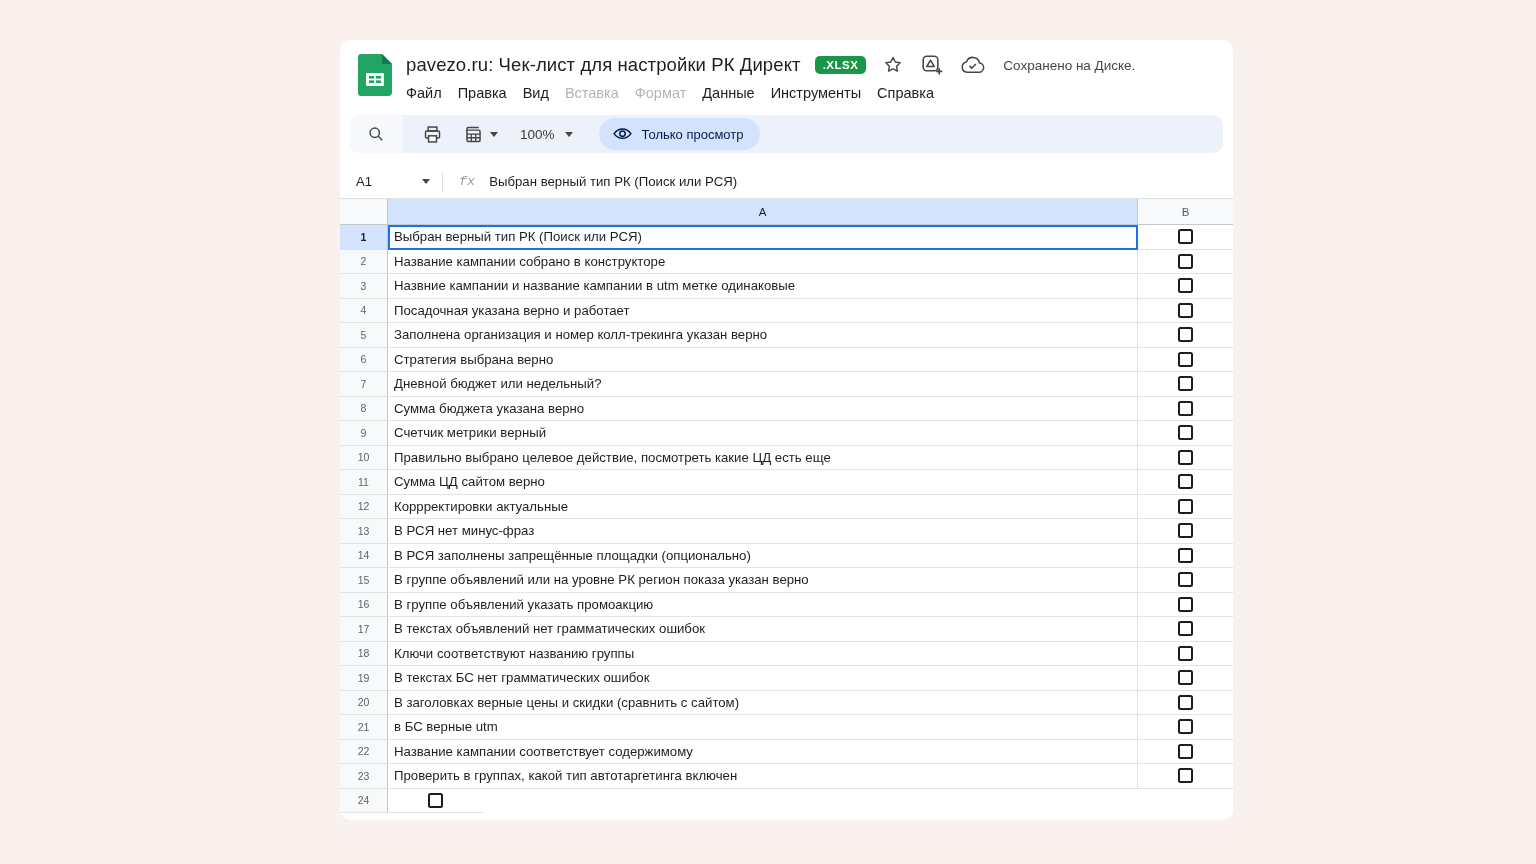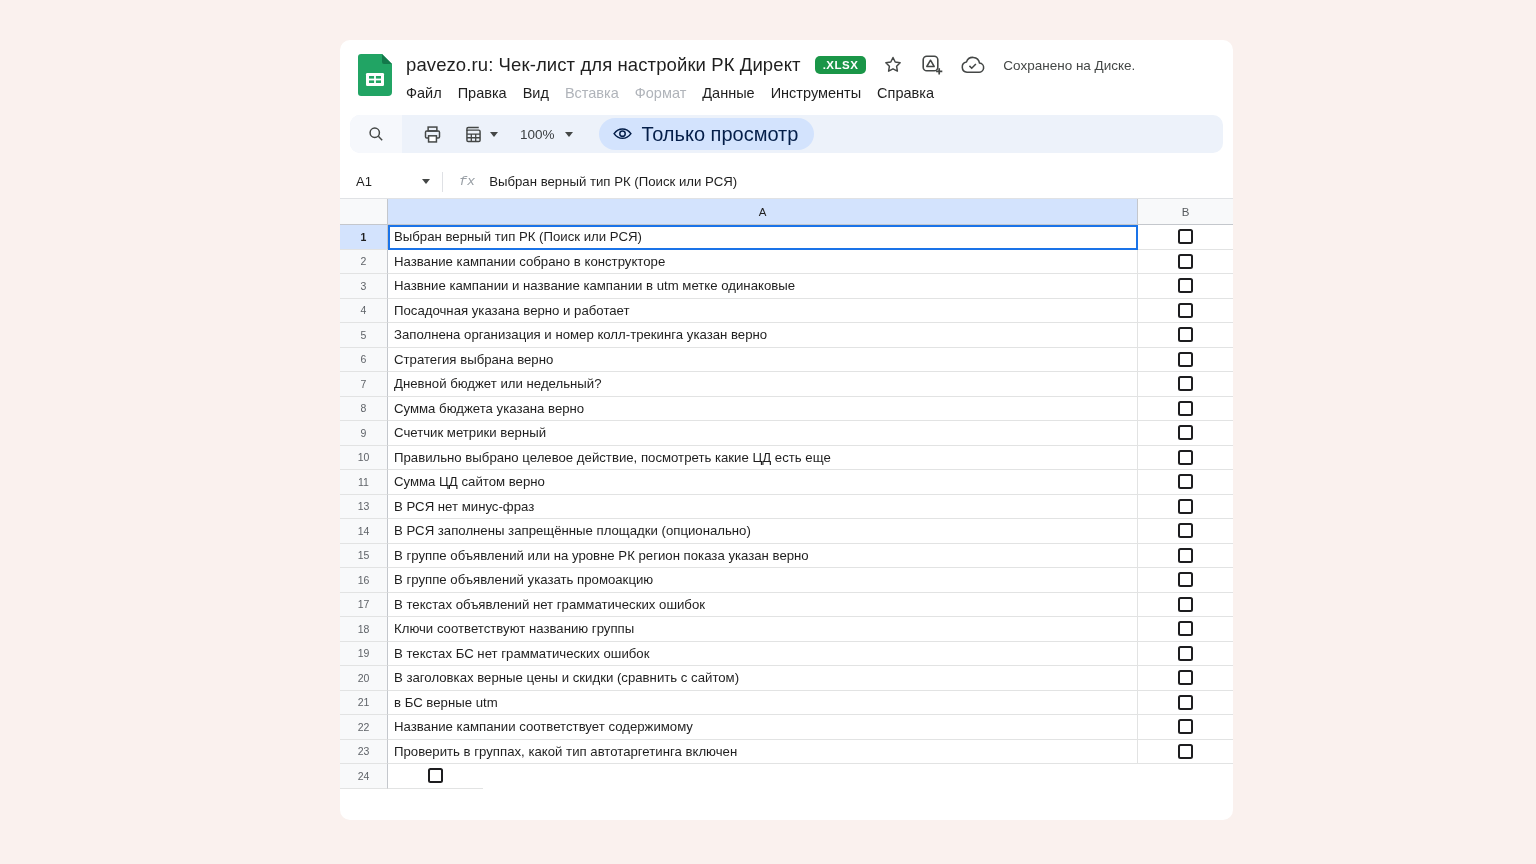--- a/index.html
+++ b/index.html
@@ -31,21 +31,21 @@
   .search-seg { align-self:stretch; width:52px; background:#f6f8fc;
     border-radius:10px 0 0 10px; display:flex; align-items:center; justify-content:center; }
   .tb-btn { display:flex; align-items:center; justify-content:center; margin-left:20px; }
   .caret { width:0; height:0; border-left:4.5px solid transparent;
     border-right:4.5px solid transparent; border-top:5px solid #444746; margin-left:6px; }
   .zoom-ctl { display:flex; align-items:center; margin-left:22px; font-size:13.5px;
     color:#3c4043; }
   .zoom-ctl .caret { margin-left:10px; }
   .view-pill { margin-left:26px; height:32px; background:#d3e3fd; border-radius:16px;
     display:flex; align-items:center; padding:0 16px 0 13px; gap:9px; }
-  .view-pill span { font-size:20px; font-weight:500; color:#041e49; }
+  .view-pill span { font-size:13px; font-weight:500; color:#041e49; }
 
   
   .formula-bar { height:34px; margin-top:12px; display:flex; align-items:center;
     border-bottom:1px solid #e0e2e5; }
   .name-box { width:102px; display:flex; align-items:center; justify-content:space-between;
     padding:0 12px 0 16px; }
   .name-box span { font-size:13px; color:#1f1f1f;text-align:center; }
   .vdiv { width:1px; height:20px; background:#dfe1e5; }
   .fx-label { font-family:Liberation Mono, monospace; font-style:italic; font-size:13.5px;
     color:#9aa0a6; margin:0 14px 0 16px; }
@@ -245,20 +245,27 @@
             </div>
           </div>
           <div class="g-row">
             <div class="row-num">11</div>
             <div class="cell-a">Сумма ЦД сайтом верно</div>
             <div class="cell-b">
               <div class="checkbox"></div>
             </div>
           </div>
           <div class="g-row">
+            <div class="row-num">12</div>
+            <div class="cell-a">Коррректировки актуальные</div>
+            <div class="cell-b">
+              <div class="checkbox"></div>
+            </div>
+          </div>
+          <div class="g-row">
             <div class="row-num">13</div>
             <div class="cell-a">В РСЯ нет минус-фраз</div>
             <div class="cell-b">
               <div class="checkbox"></div>
             </div>
           </div>
           <div class="g-row">
             <div class="row-num">14</div>
             <div class="cell-a">В РСЯ заполнены запрещённые площадки (опционально)</div>
             <div class="cell-b">

